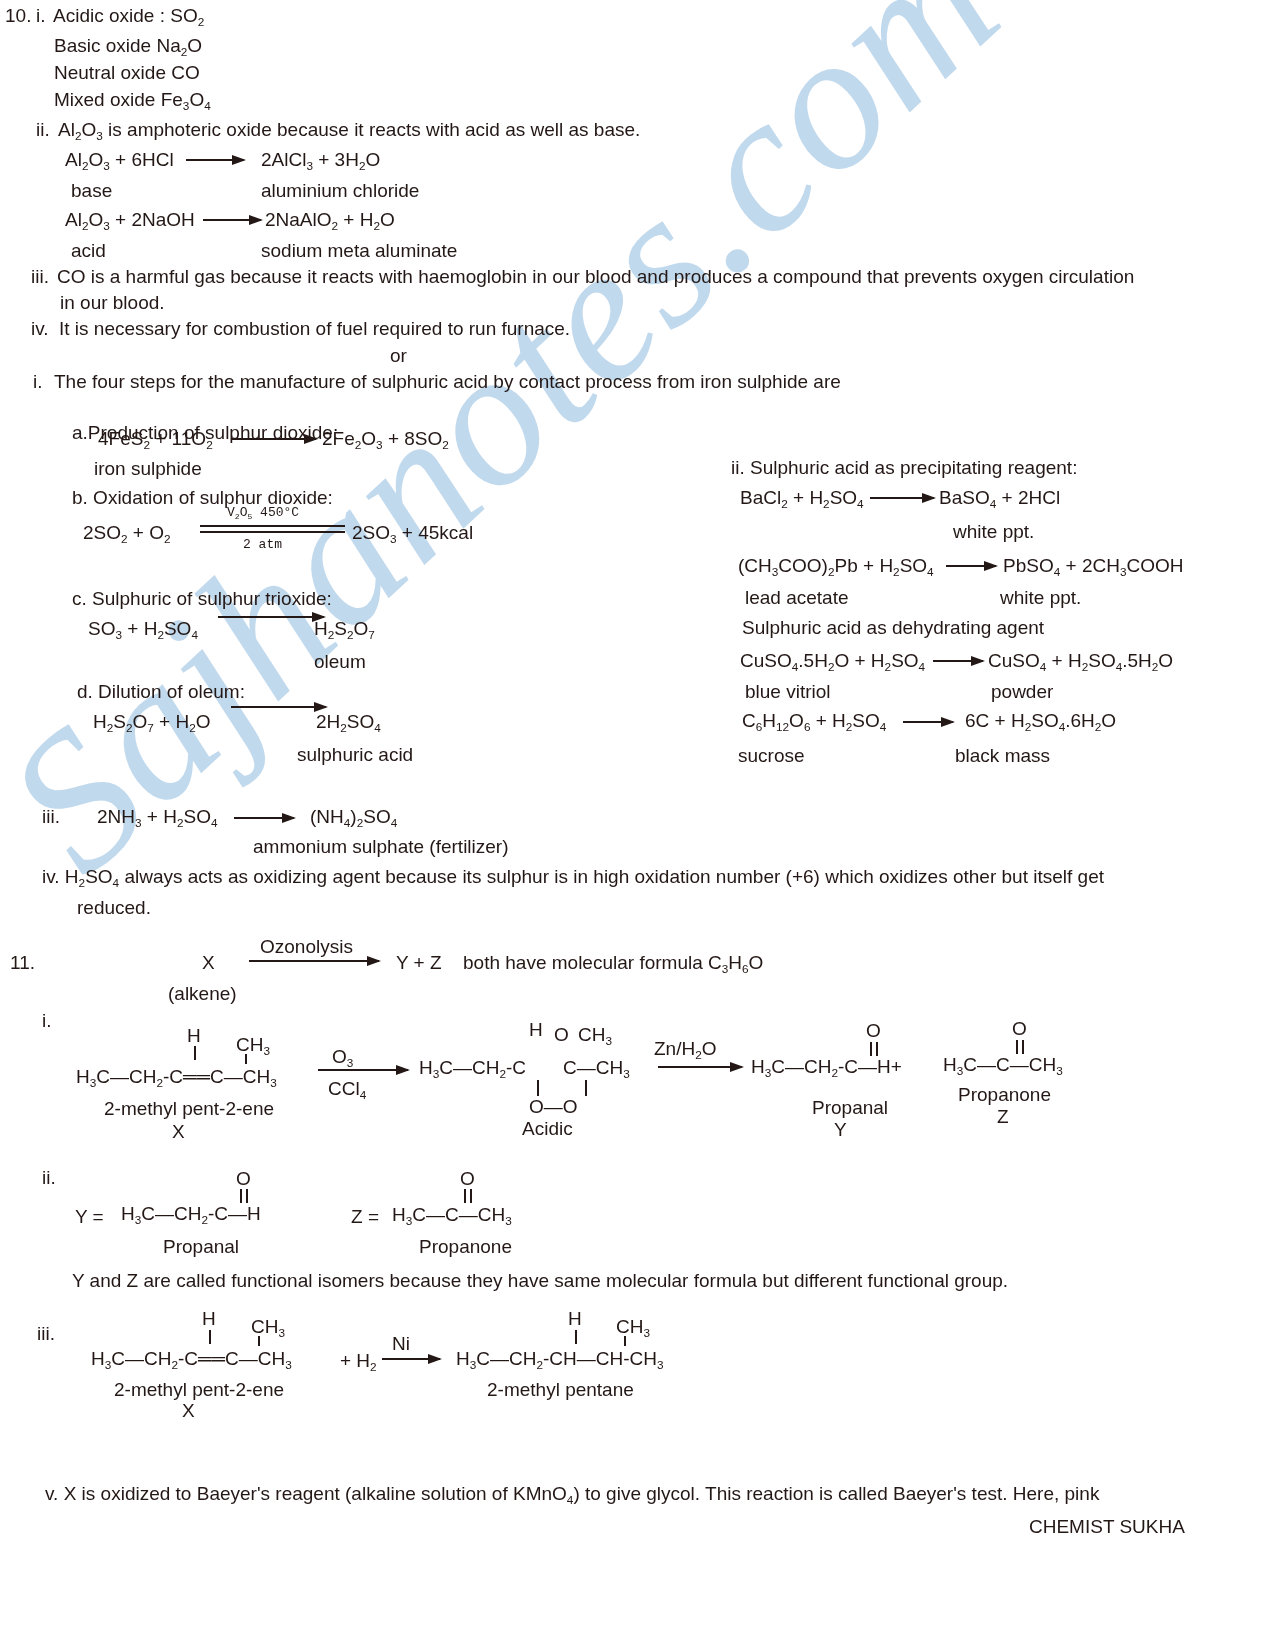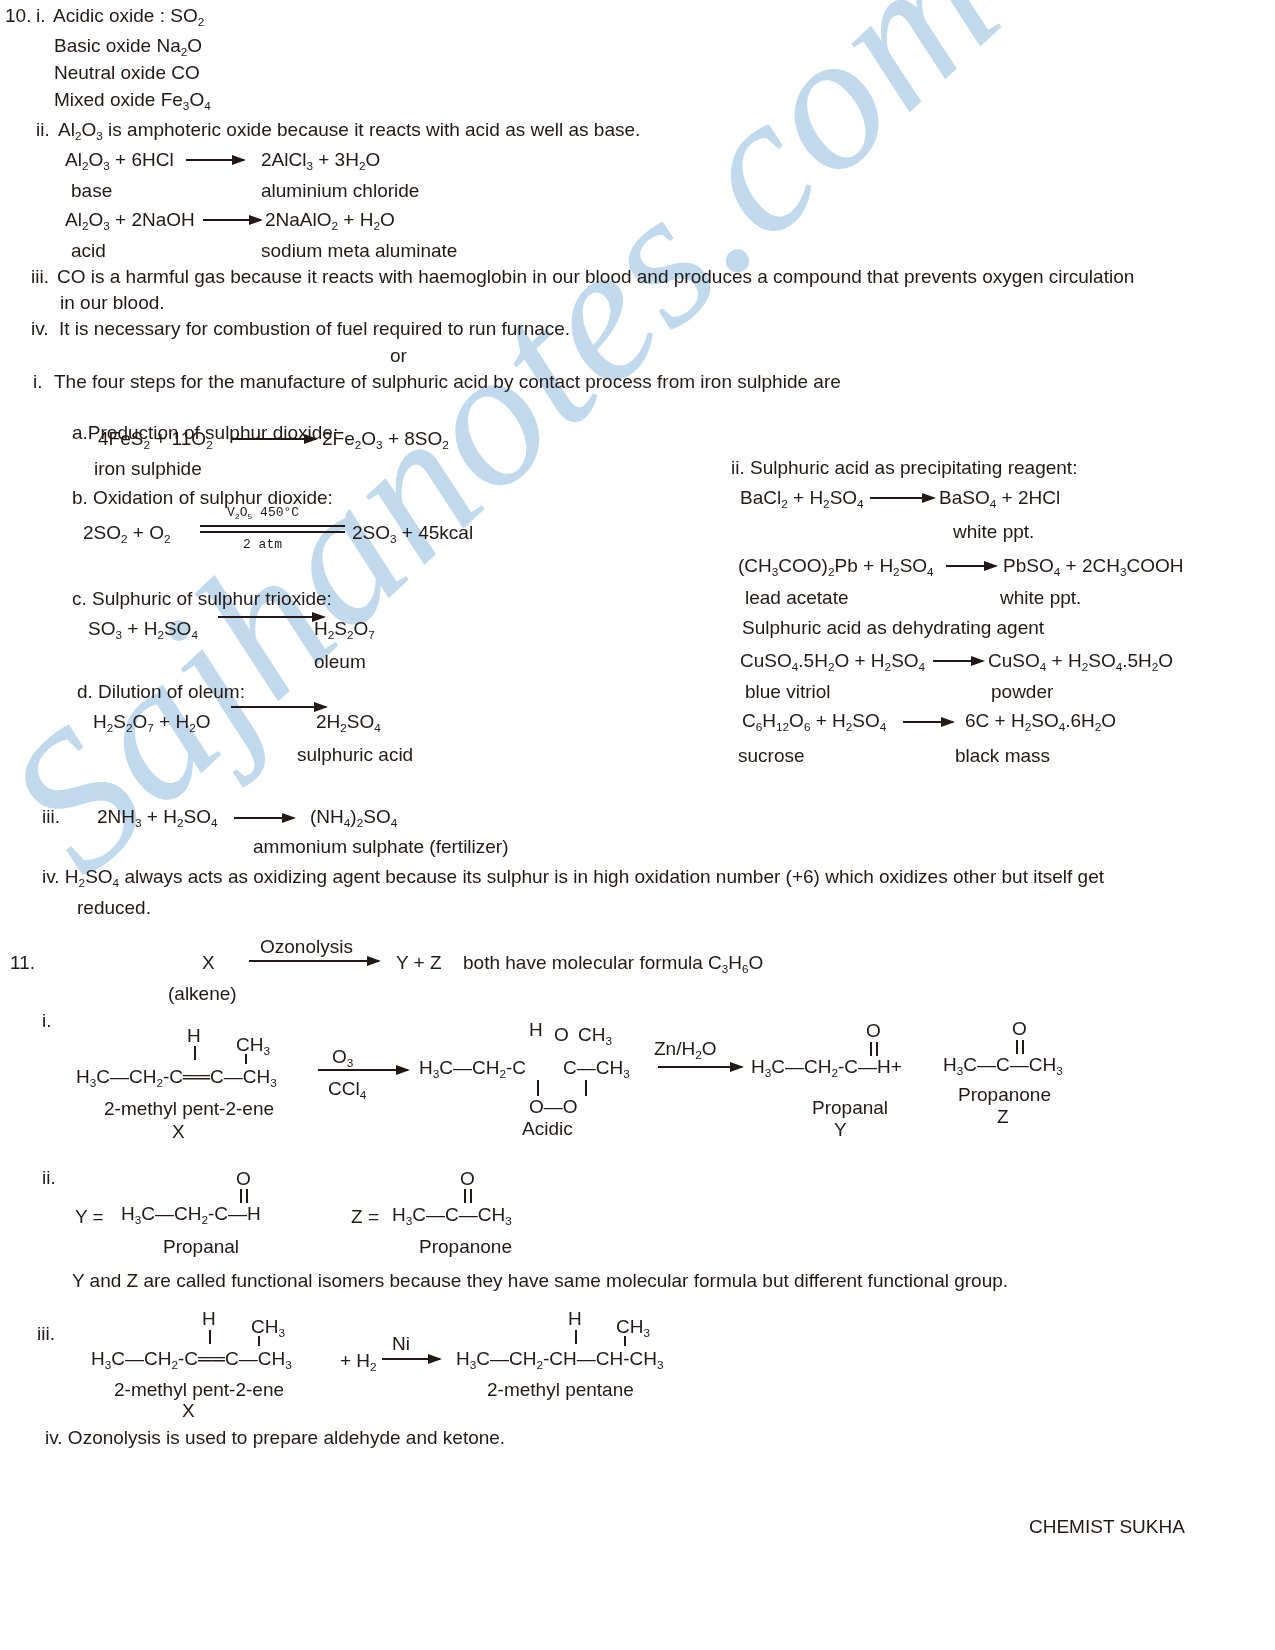--- a/index.html
+++ b/index.html
@@ -194,15 +194,15 @@
   <span class="t" style="left:182px;top:1400px">X</span>
   <div>
     <span class="t" style="left:568px;top:1308px">H</span>
     <div class="line" style="left:575px;top:1330px;width:2px;height:14px"></div>
     <span class="t" style="left:616px;top:1316px">CH<sub>3</sub></span>
     <div class="line" style="left:624px;top:1336px;width:2px;height:10px"></div>
     <span class="t" style="left:456px;top:1348px">H<sub>3</sub>C—CH<sub>2</sub>-CH—CH-CH<sub>3</sub></span>
   </div>
   <span class="t" style="left:487px;top:1379px">2-methyl pentane</span>
 
-  <span class="t" style="left:45px;top:1427px">iv. Ozonolysis is used to prepare aldehyde and ketone.</span>
+  <span class="t" style="left:45px;top:1483px">v. X is oxidized to Baeyer's reagent (alkaline solution of KMnO<sub>4</sub>) to give glycol. This reaction is called Baeyer's test. Here, pink</span>
   <span class="t" style="left:1029px;top:1516px">CHEMIST SUKHA</span>
 </div>
 
 </body></html>

